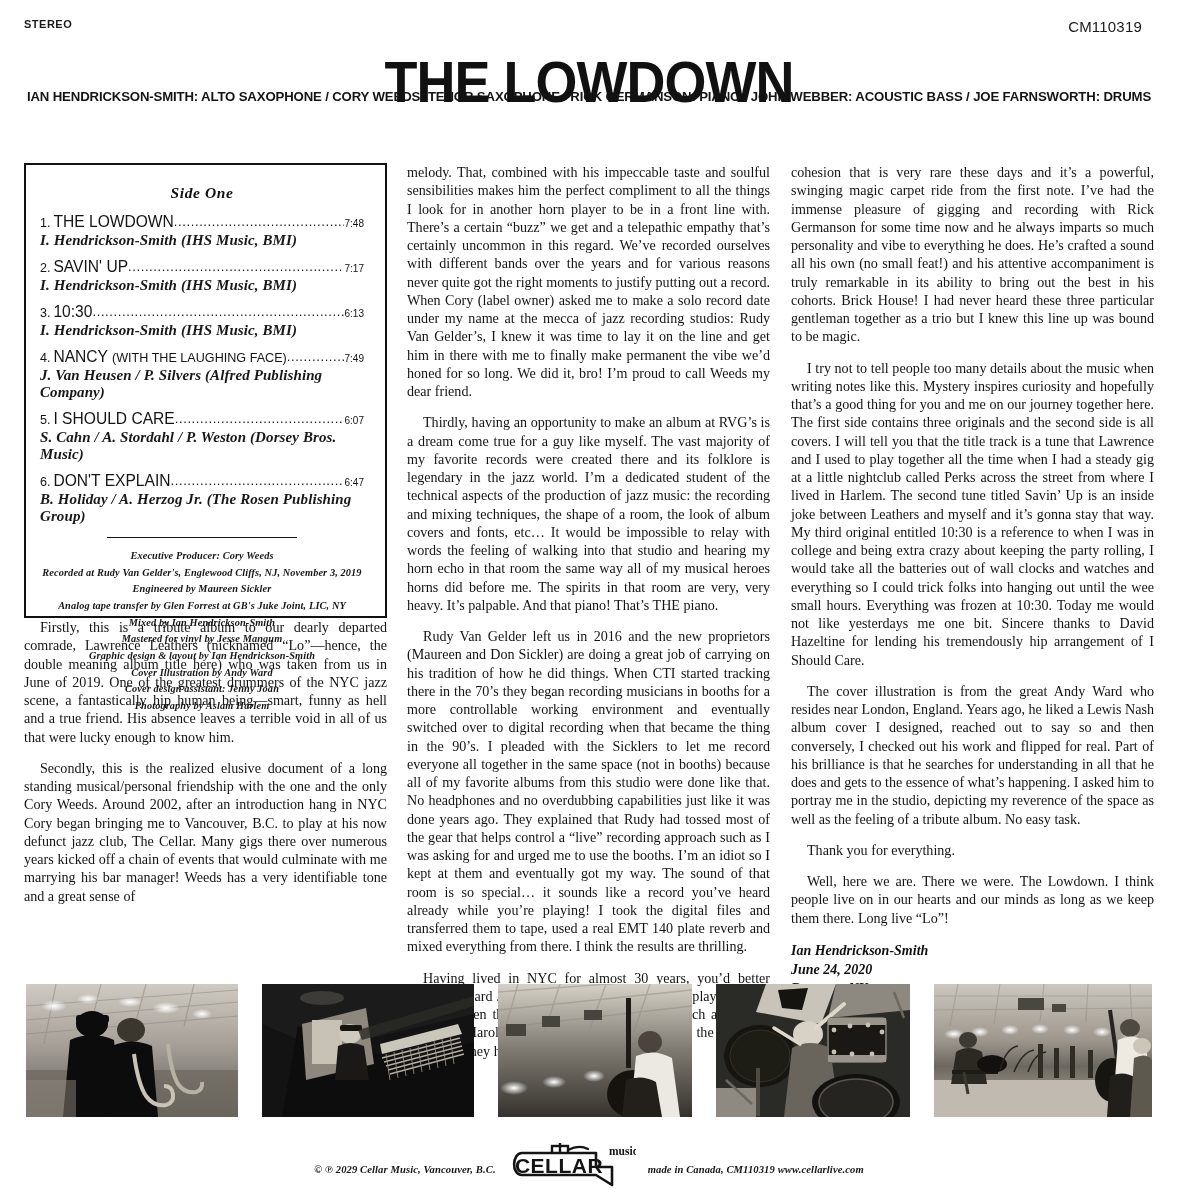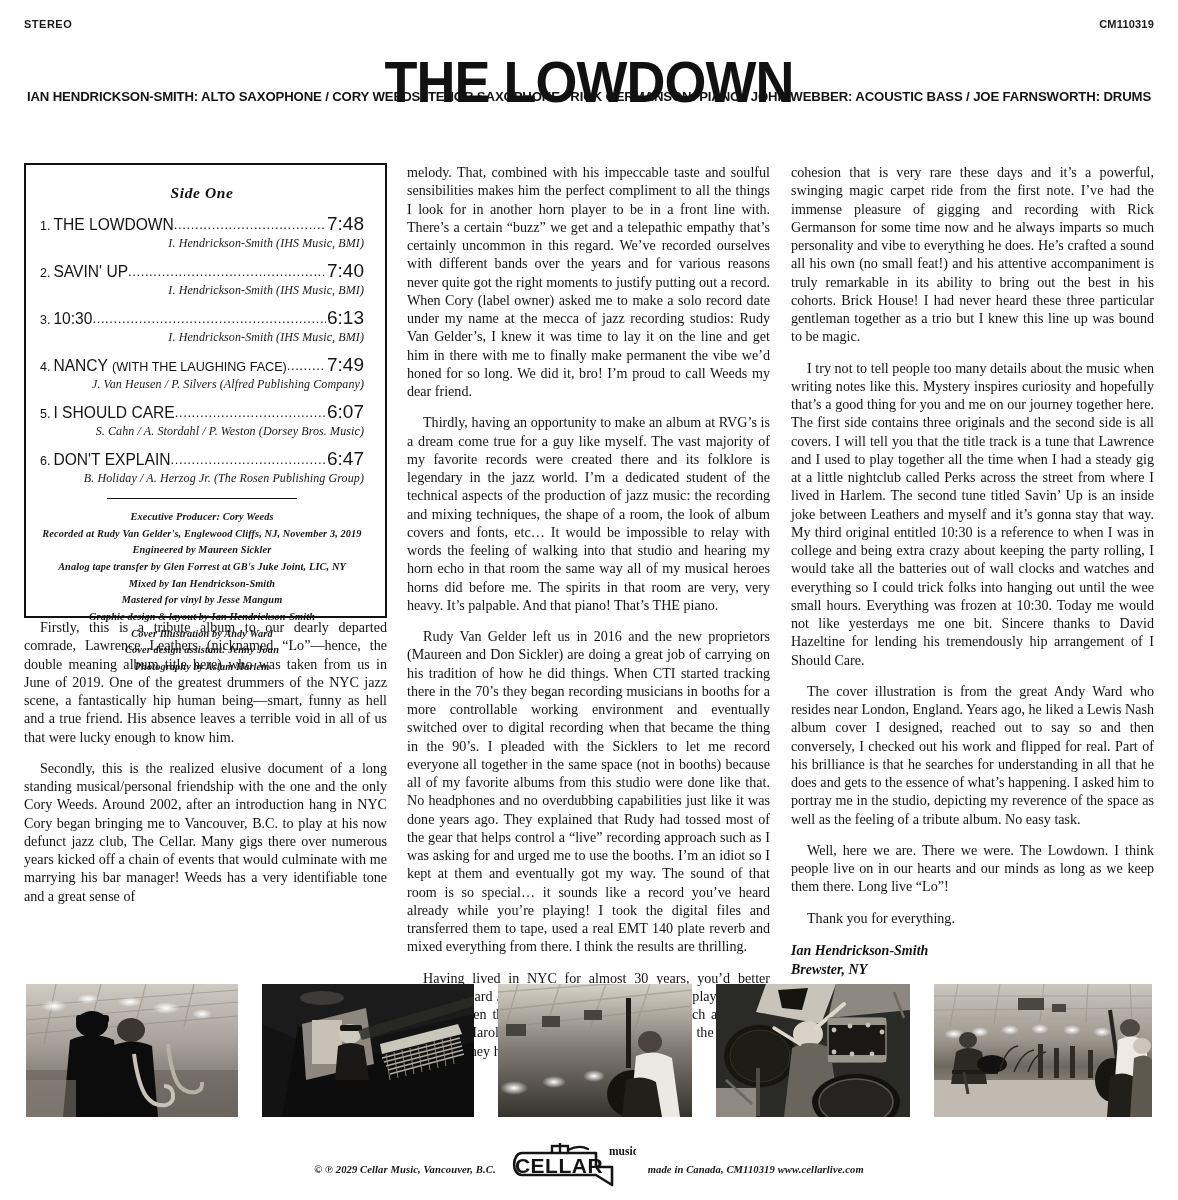--- a/index.html
+++ b/index.html
@@ -21,24 +21,24 @@
     position: absolute;
     left: 24px; top: 18px;
     font-family: "Liberation Sans", sans-serif;
     font-weight: bold;
     font-size: 11px;
     letter-spacing: 0.5px;
     color: #1a1a1a;
   }
   .catno {
     position: absolute;
-    right: 24px; top: 18px;
+    right: 36px; top: 18px;
     font-family: "Liberation Sans", sans-serif;
-    font-weight: bold;
-    font-size: 11px;
+    font-weight: normal;
+    font-size: 15px;
     letter-spacing: 0.2px;
     color: #1a1a1a;
   }
   .album-title {
     position: absolute;
     left: 0; right: 0; top: 14px;
     text-align: center;
     font-family: "Liberation Sans", sans-serif;
     font-weight: bold;
     font-size: 58px;
@@ -117,29 +117,29 @@
     flex: 1 1 auto;
     overflow: hidden;
     font-size: 13px;
     letter-spacing: 0.6px;
     margin: 0 1px 0 0;
     color: #141414;
     position: relative;
     top: -1px;
   }
   .track-time {
-    font-size: 19px;
+    font-size: 10px;
   }
   .track-credit {
     font-family: "Liberation Serif", serif;
     font-style: italic;
-    font-weight: normal;
-    font-size: 12px;
+    font-weight: bold;
+    font-size: 15px;
     letter-spacing: 0.1px;
-    text-align: right;
+    text-align: left;
     margin-top: 1px;
     color: #181818;
   }
 
   .box-rule {
     width: 190px;
     height: 0;
     border-top: 1.6px solid #111;
     margin: 12px auto 10px auto;
   }
@@ -254,21 +254,21 @@
               <span class="dots">........................................................................................................................</span>
               <span class="track-time">7:48</span>
             </div>
             <div class="track-credit">I. Hendrickson-Smith (IHS Music, BMI)</div>
           </div>
           <div class="track">
             <div class="track-line">
               <span class="track-num">2.</span>
               <span class="track-title">SAVIN' UP</span>
               <span class="dots">........................................................................................................................</span>
-              <span class="track-time">7:40</span>
+              <span class="track-time">7:17</span>
             </div>
             <div class="track-credit">I. Hendrickson-Smith (IHS Music, BMI)</div>
           </div>
           <div class="track">
             <div class="track-line">
               <span class="track-num">3.</span>
               <span class="track-title">10:30</span>
               <span class="dots">........................................................................................................................</span>
               <span class="track-time">6:13</span>
             </div>
@@ -333,25 +333,26 @@
       <p class="note">Thirdly, having an opportunity to make an album at RVG’s is a dream come true for a guy like myself. The vast majority of my favorite records were created there and its folklore is legendary in the jazz world. I’m a dedicated student of the technical aspects of the production of jazz music: the recording and mixing techniques, the shape of a room, the look of album covers and fonts, etc… It would be impossible to relay with words the feeling of walking into that studio and hearing my horn echo in that room the same way all of my musical heroes horns did before me. The spirits in that room are very, very heavy. It’s palpable. And that piano! That’s THE piano.</p>
       <p class="note">Rudy Van Gelder left us in 2016 and the new proprietors (Maureen and Don Sickler) are doing a great job of carrying on his tradition of how he did things. When CTI started tracking there in the 70’s they began recording musicians in booths for a more controllable working environment and eventually switched over to digital recording when that became the thing in the 90’s. I pleaded with the Sicklers to let me record everyone all together in the same space (not in booths) because all of my favorite albums from this studio were done like that. No headphones and no overdubbing capabilities just like it was done years ago. They explained that Rudy had tossed most of the gear that helps control a “live” recording approach such as I was asking for and urged me to use the booths. I’m an idiot so I kept at them and eventually got my way. The sound of that room is so special… it sounds like a record you’ve heard already while you’re playing! I took the digital files and transferred them to tape, used a real EMT 140 plate reverb and mixed everything from there. I think the results are thrilling.</p>
       <p class="note">Having lived in NYC for almost 30 years, you’d better believe I heard Joe Farnsworth and John Webber play together. They’ve been the rhythm section for legends such as George Coleman, Harold Mabern, and so many more of the giants of our time. They have a</p>
     </div>
 
   <div class="col col-3">
     <div id="col3-notes">
         <p class="note noindent">cohesion that is very rare these days and it’s a powerful, swinging magic carpet ride from the first note. I’ve had the immense pleasure of gigging and recording with Rick Germanson for some time now and he always imparts so much personality and vibe to everything he does. He’s crafted a sound all his own (no small feat!) and his attentive accompaniment is truly remarkable in its ability to bring out the best in his cohorts. Brick House! I had never heard these three particular gentleman together as a trio but I knew this line up was bound to be magic.</p>
         <p class="note">I try not to tell people too many details about the music when writing notes like this. Mystery inspires curiosity and hopefully that’s a good thing for you and me on our journey together here. The first side contains three originals and the second side is all covers. I will tell you that the title track is a tune that Lawrence and I used to play together all the time when I had a steady gig at a little nightclub called Perks across the street from where I lived in Harlem. The second tune titled Savin’ Up is an inside joke between Leathers and myself and it’s gonna stay that way. My third original entitled 10:30 is a reference to when I was in college and being extra crazy about keeping the party rolling, I would take all the batteries out of wall clocks and watches and everything so I could trick folks into hanging out until the wee small hours. Everything was frozen at 10:30. Today me would not like yesterdays me one bit. Sincere thanks to David Hazeltine for lending his tremendously hip arrangement of I Should Care.</p>
         <p class="note">The cover illustration is from the great Andy Ward who resides near London, England. Years ago, he liked a Lewis Nash album cover I designed, reached out to say so and then conversely, I checked out his work and flipped for real. Part of his brilliance is that he searches for understanding in all that he does and gets to the essence of what’s happening. I asked him to portray me in the studio, depicting my reverence of the space as well as the feeling of a tribute album. No easy task.</p>
+        <p class="note">Thank you for everything.</p>
         <p class="note">Well, here we are. There we were. The Lowdown. I think people live on in our hearts and our minds as long as we keep them there. Long live “Lo”!</p>
-        <p class="note">Thank you for everything.</p>
       </div>
     <div class="sig">
       <div>Ian Hendrickson-Smith</div>
+      <div>June 24, 2020</div>
       <div>Brewster, NY</div>
     </div>
   </div>
 </div>
 
 <div class="photos">
 
   <div class="photo p1">
     <svg class="ph-inner" viewBox="0 0 212 133" preserveAspectRatio="none">
       <defs>

